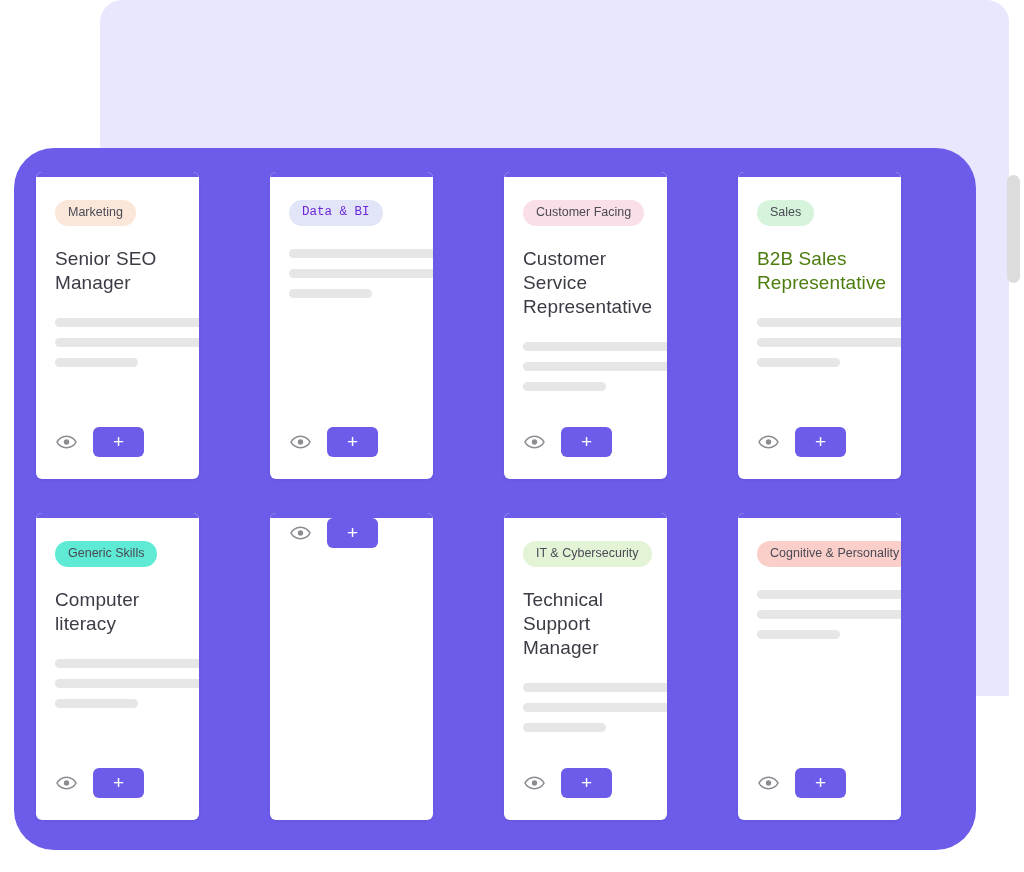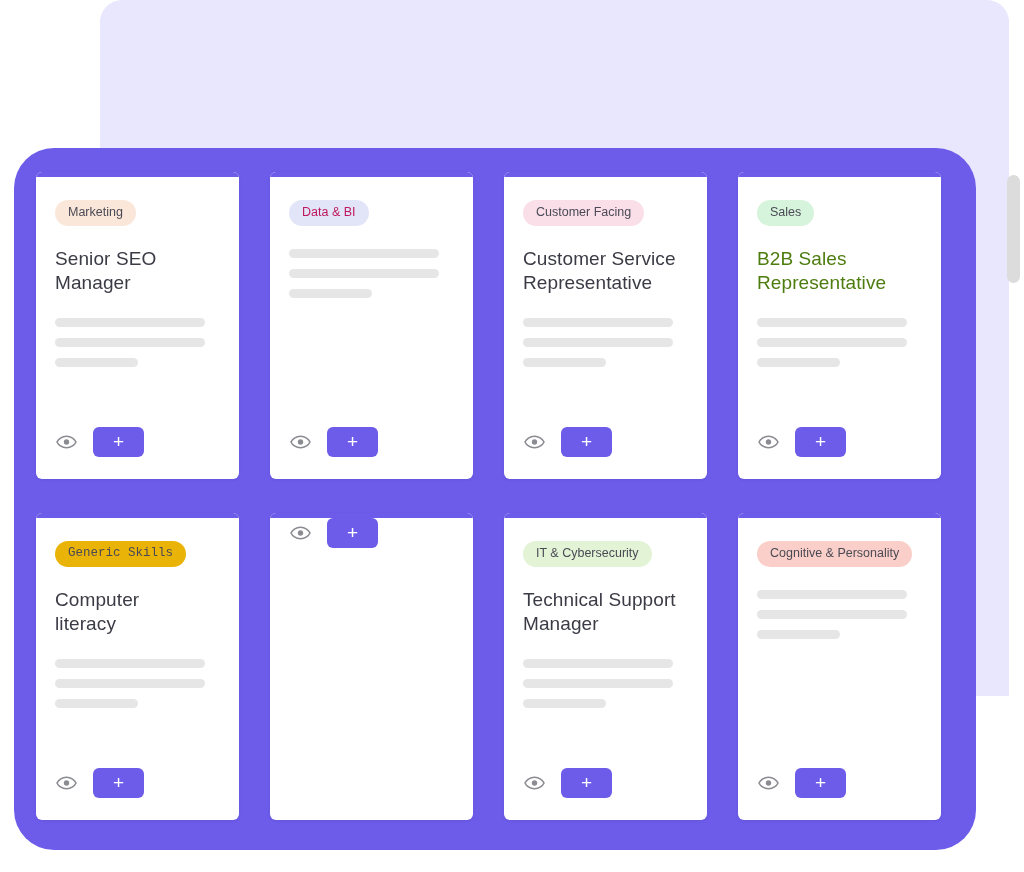--- a/index.html
+++ b/index.html
@@ -70,21 +70,21 @@
     top: 172px;
     width: 940px;
     display: grid;
     grid-template-columns: repeat(4, 203px);
     column-gap: 31px;
     row-gap: 34px;
   }
 
   .card {
     position: relative;
-    width: 203px;
+    width: 163px;
     height: 307px;
     background: #ffffff;
     border-radius: 6px;
     box-shadow: 0 1px 3px rgba(40, 30, 90, 0.10);
     overflow: hidden;
     display: flex;
     flex-direction: column;
   }
   .card-accent {
     height: 5px;
@@ -207,21 +207,21 @@
         </span>
       </button>
       <button class="add-btn" style="background: rgb(108, 92, 233);">
         <span>+</span>
       </button>
     </div>
   </div>
       <div class="card">
     <div class="card-accent" style="background: rgb(108, 92, 233);"></div>
     <div class="card-body">
-      <span class="tag" style="background: rgb(226, 228, 248); color: #be185d;">Data &amp; BI</span>
+      <span class="tag" style="background: rgb(226, 228, 248); color: #6d28d9; font-family: Liberation Mono, monospace;">Data &amp; BI</span>
       <div class="skeletons">
         <div class="sk w1" style="background: rgb(230, 230, 230);"></div>
         <div class="sk w2" style="background: rgb(230, 230, 230);"></div>
         <div class="sk w3" style="background: rgb(230, 230, 230);"></div>
       </div>
     </div>
     <div class="card-footer">
       <button class="eye-btn">
         <span>
           <svg width="21" height="14" viewBox="0 0 21 14" fill="none" aria-hidden="true">
@@ -283,21 +283,21 @@
         </span>
       </button>
       <button class="add-btn" style="background: rgb(108, 92, 233);">
         <span>+</span>
       </button>
     </div>
   </div>
       <div class="card">
     <div class="card-accent" style="background: rgb(108, 92, 233);"></div>
     <div class="card-body">
-      <span class="tag" style="background: #eab308; color: rgb(74, 74, 85); font-family: Liberation Mono, monospace;">Generic Skills</span>
+      <span class="tag" style="background: #5eead4; color: rgb(74, 74, 85);">Generic Skills</span>
       <div class="card-title" style="color: rgb(59, 59, 70);">Computer
 literacy</div>
       <div class="skeletons">
         <div class="sk w1" style="background: rgb(230, 230, 230);"></div>
         <div class="sk w2" style="background: rgb(230, 230, 230);"></div>
         <div class="sk w3" style="background: rgb(230, 230, 230);"></div>
       </div>
     </div>
     <div class="card-footer">
       <button class="eye-btn">

